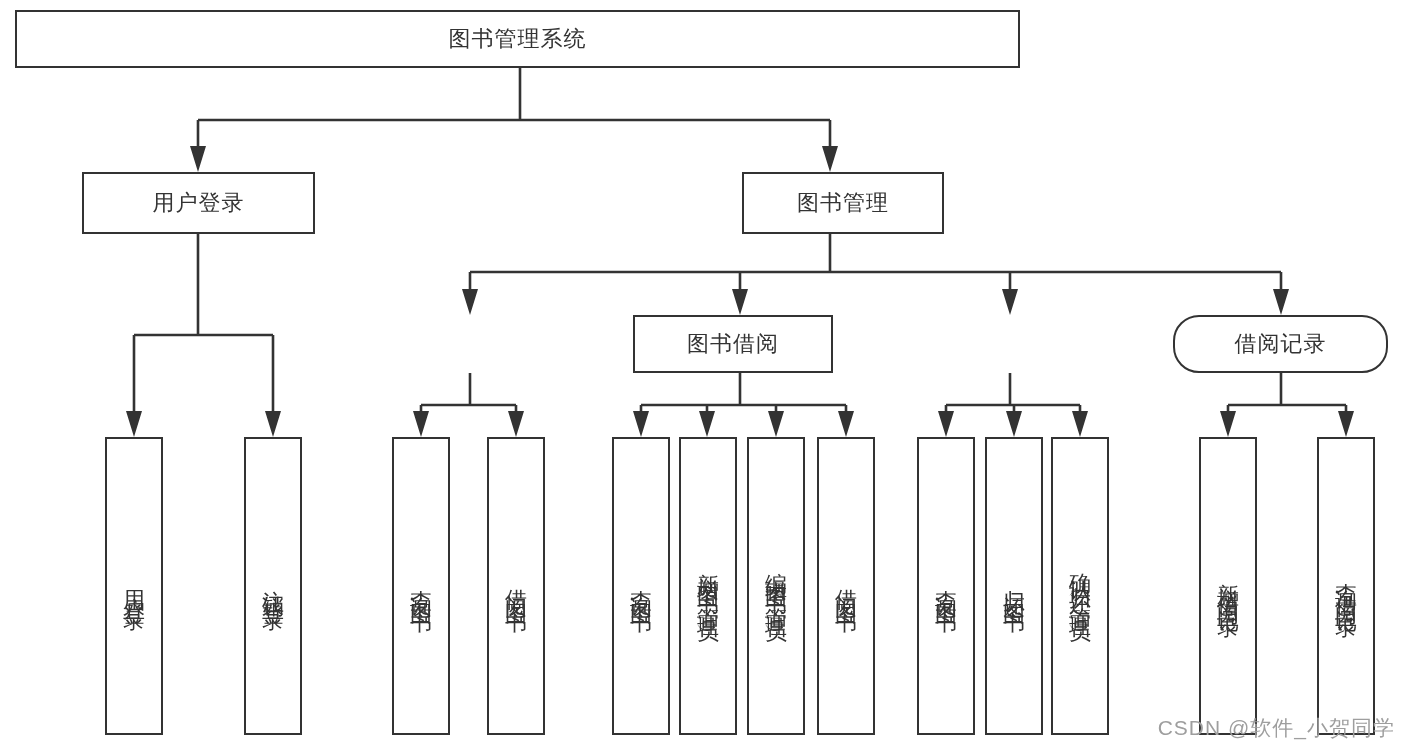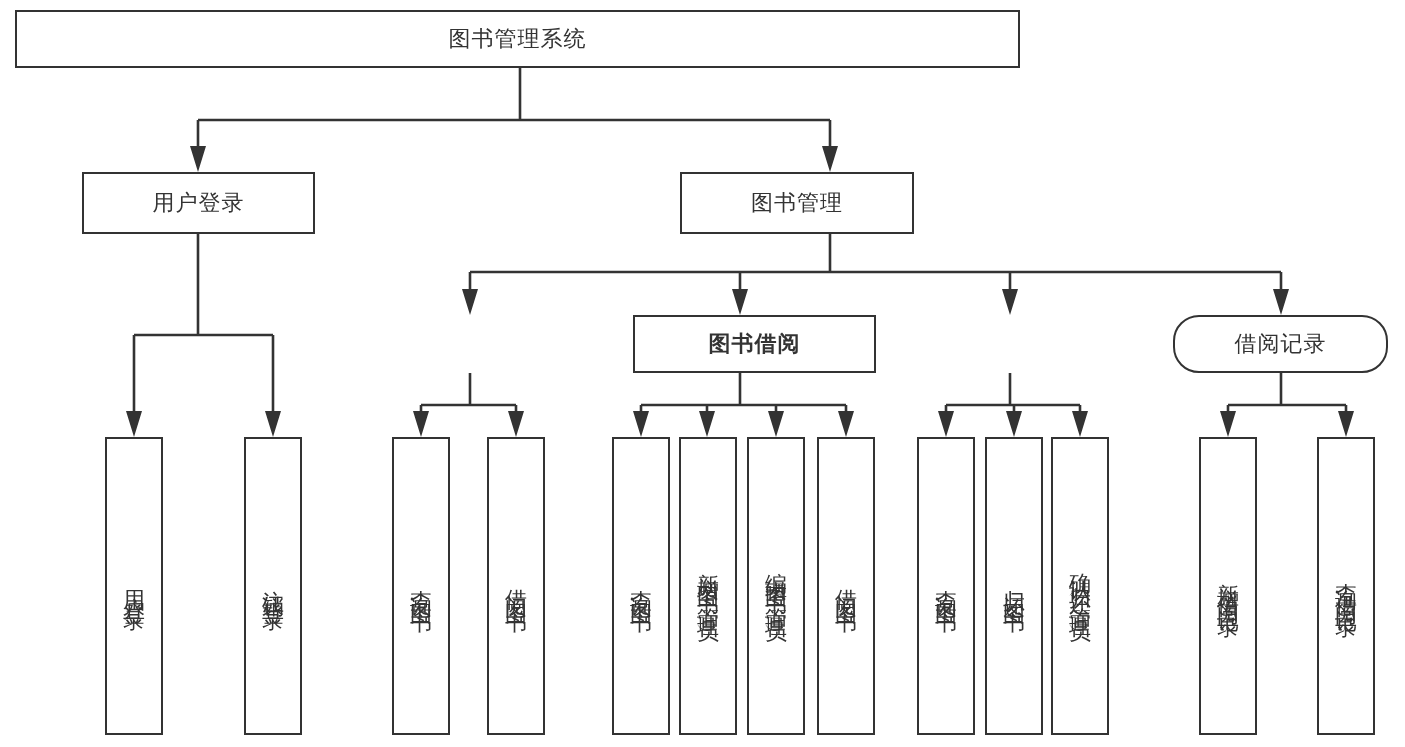--- a/index.html
+++ b/index.html
@@ -95,23 +95,23 @@
         M1006 411 L1022 411 L1014 437 Z
         M1072 411 L1088 411 L1080 437 Z
         M1220 411 L1236 411 L1228 437 Z
         M1338 411 L1354 411 L1346 437 Z"></path>
     </g>
   </svg>
 
   <div class="hbox" style="left:15px; top:10px; width:1005px; height:58px;">图书管理系统</div>
 
   <div class="hbox" style="left:82px; top:172px; width:233px; height:62px;">用户登录</div>
-  <div class="hbox" style="left:680px; top:172px; width:234px; height:62px;">图书管理</div>
+  <div class="hbox" style="left:742px; top:172px; width:202px; height:62px;">图书管理</div>
 
-  <div class="hbox" style="left:633px; top:315px; width:243px; height:58px;font-weight:bold;">图书借阅</div>
+  <div class="hbox" style="left:633px; top:315px; width:200px; height:58px;">图书借阅</div>
   <div class="hbox" style="left:1173px; top:315px; width:215px; height:58px;border-radius:26px;">借阅记录</div>
 
   <div class="vbox" style="left:105px;">
     <span>用户登录</span>
   </div>
   <div class="vbox" style="left:244px;">
     <span>注销登录</span>
   </div>
 
   <div class="vbox" style="left:392px;">
@@ -144,14 +144,15 @@
     <span>确认归还（管理员）</span>
   </div>
 
   <div class="vbox" style="left:1199px;">
     <span>新增借阅记录</span>
   </div>
   <div class="vbox" style="left:1317px;">
     <span>查询借阅记录</span>
   </div>
 
+  <div class="watermark">CSDN @软件_小贺同学</div>
 
 </div>
 
 </body></html>

